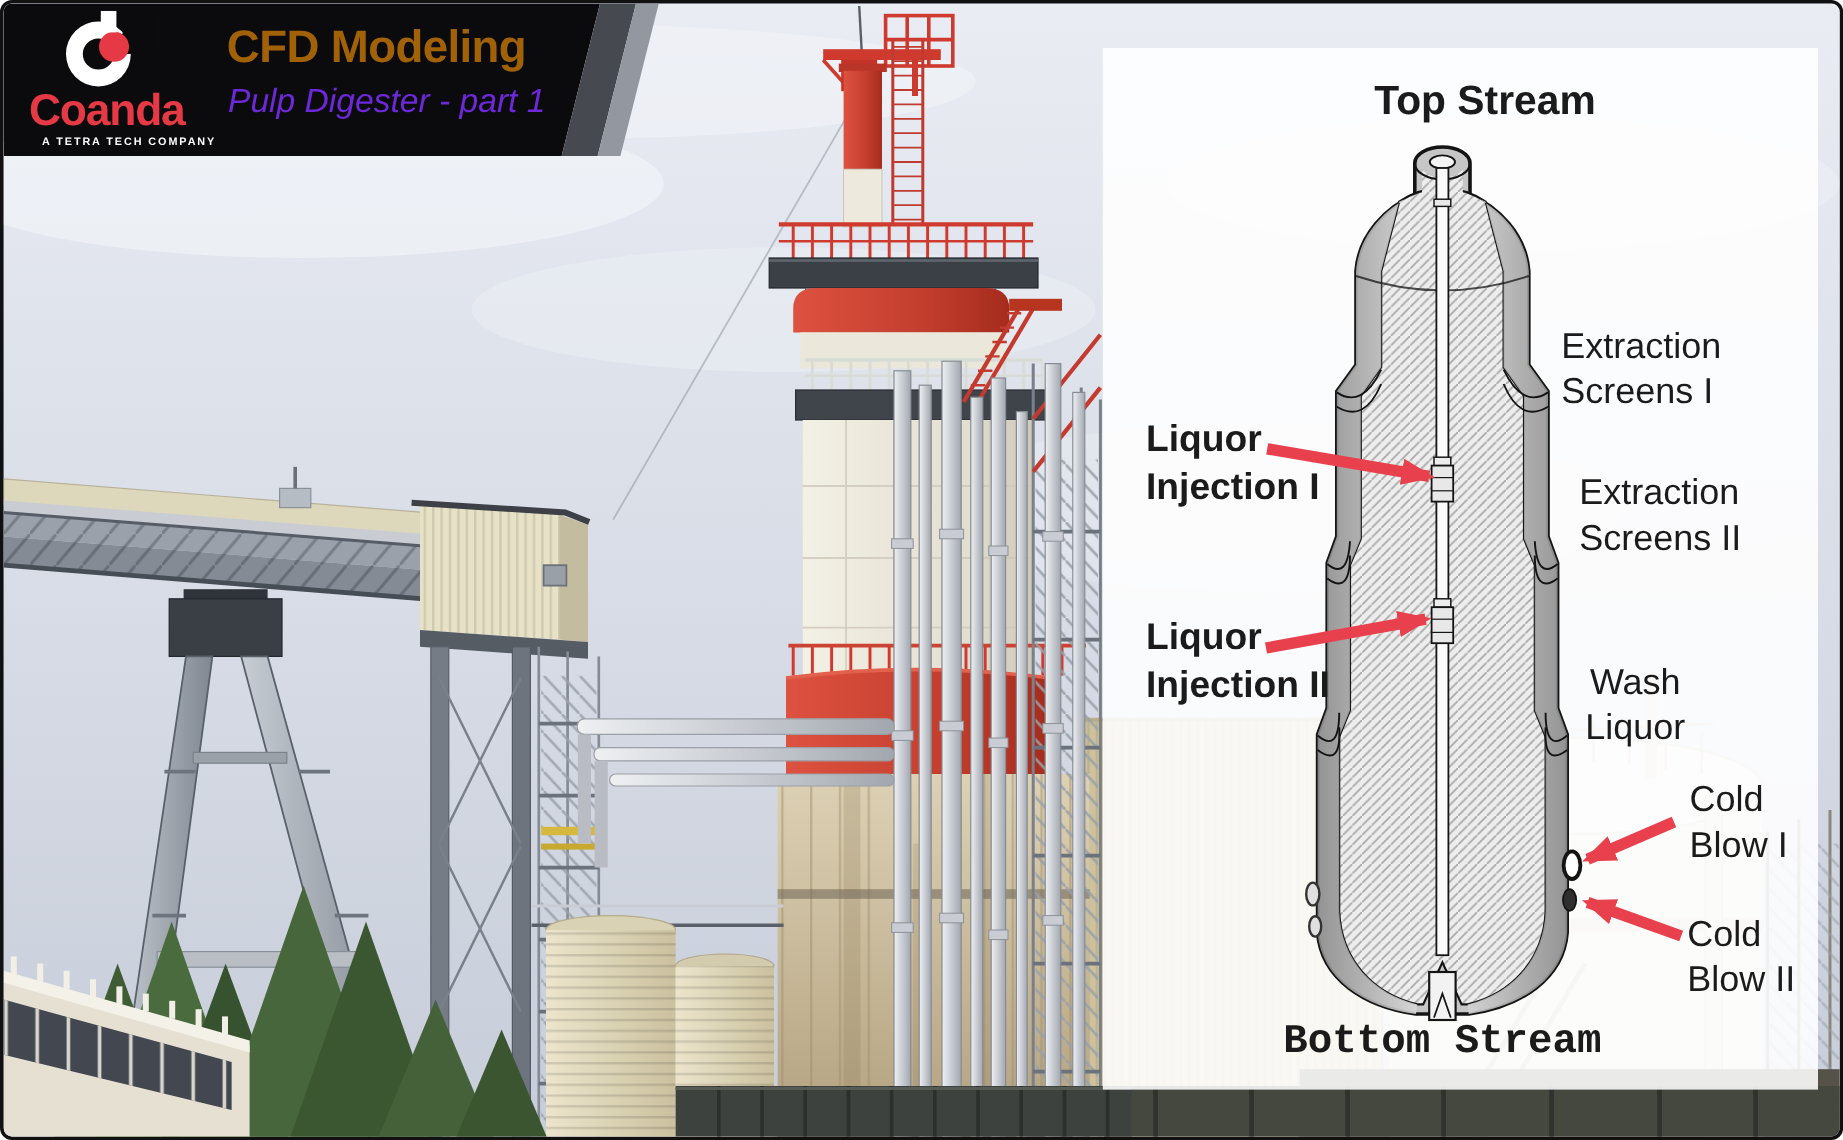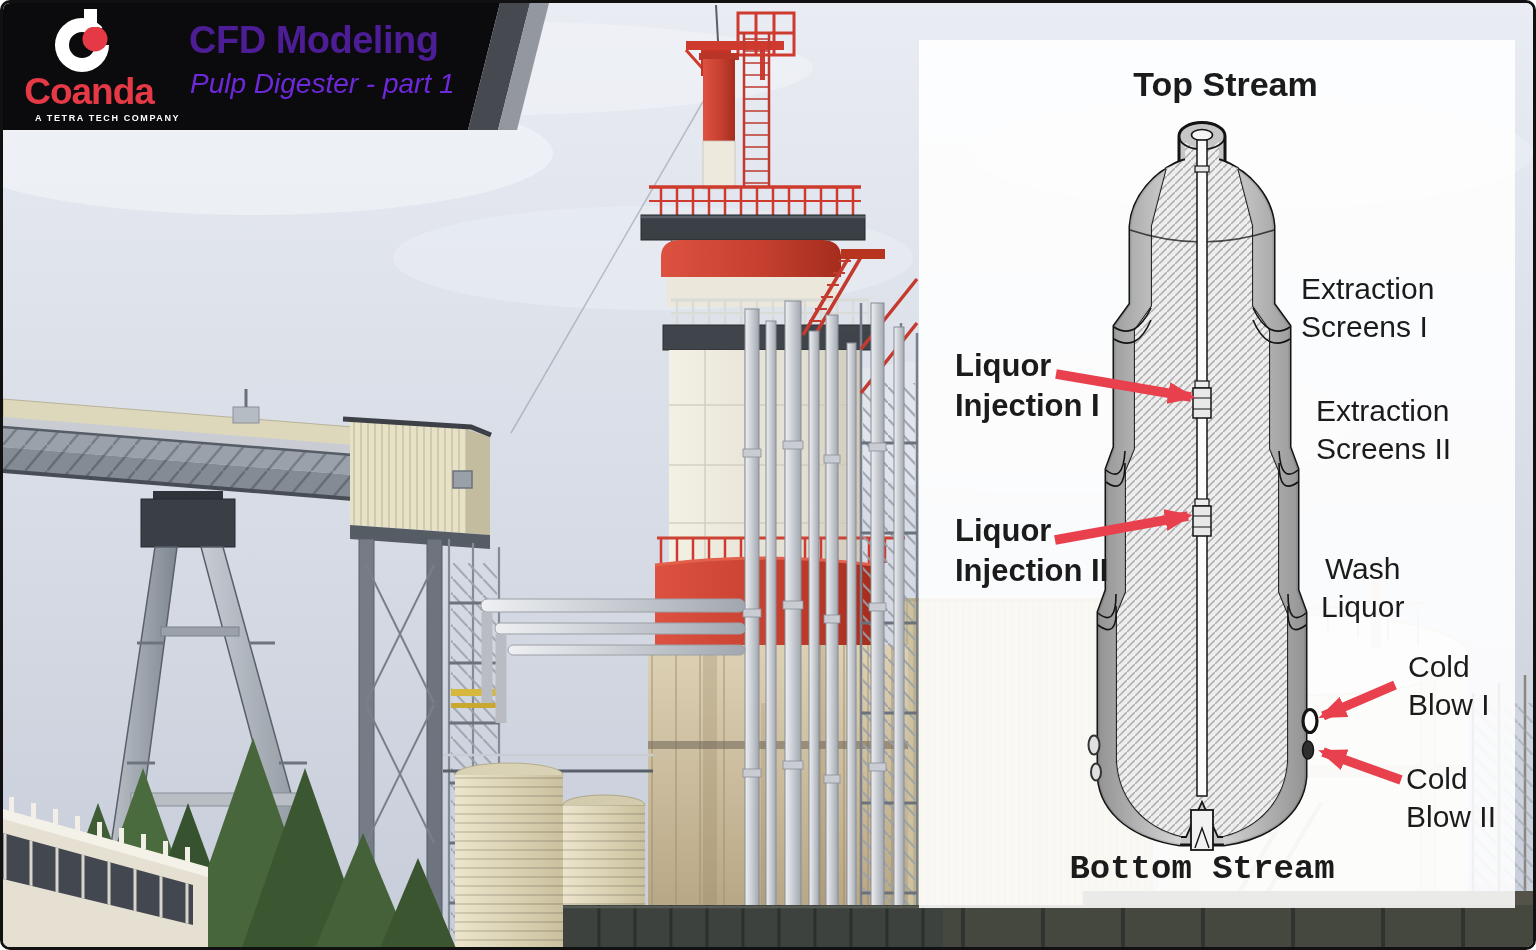--- a/index.html
+++ b/index.html
@@ -32,21 +32,21 @@
     clip-path:polygon(497px 0,527px 0,495px 100%,465px 100%);
   }
   .banner .stripe2{
     position:absolute;inset:0;background:#93979f;
     clip-path:polygon(527px 0,546px 0,514px 100%,495px 100%);
   }
   .brand{position:absolute;left:16px;top:4px;width:140px;text-align:center;}
   .brand-name{color:#e63946;font-weight:700;font-size:37px;letter-spacing:-1px;line-height:38px;margin-top:66px;}
   .brand-tag{color:#ffffff;font-size:9px;font-weight:700;letter-spacing:1.6px;margin-top:2px;white-space:nowrap;margin-left:16px;}
   .brand-mark{position:absolute;left:34px;top:6px;}
-  .title{position:absolute;left:186px;top:16px;color:#4c1d95;font-weight:700;font-size:38px;letter-spacing:-0.5px;}
+  .title{position:absolute;left:186px;top:16px;color:#a16207;font-weight:700;font-size:38px;letter-spacing:-0.5px;}
   .subtitle{position:absolute;left:187px;top:65px;color:#6d28d9;font-style:italic;font-size:28px;font-weight:400;}
 </style>
 </head>
 <body>
 
 <div class="frame">
 
   <svg class="photo-svg" viewBox="0 0 1536 950">
     <defs>
       <linearGradient id="sky" x1="0" y1="0" x2="0" y2="1">
@@ -488,21 +488,21 @@
       </g>
 
       <g stroke="#e8414d" stroke-width="9.5" fill="none">
         <path d="M137,334 L272,357" marker-end="url(#ah)"></path>
         <path d="M136,500 L269,476" marker-end="url(#ah)"></path>
         <path d="M476,645 L404,676" marker-end="url(#ah)"></path>
         <path d="M482,740 L404,712" marker-end="url(#ah)"></path>
       </g>
     </svg>
 
-    <div class="lbl stream" style="left:0;top:26px;width:576px;padding-left:37px;">Top Stream</div>
+    <div class="lbl stream" style="left:12px;top:26px;width:576px;padding-left:37px;">Top Stream</div>
 
     <div class="lbl" style="left:382px;top:230px;">
       <div>Extraction</div>
       <div>Screens I</div>
     </div>
 
     <div class="lbl semi" style="left:36px;top:306px;">
       <div>Liquor</div>
       <div>Injection I</div>
     </div>

